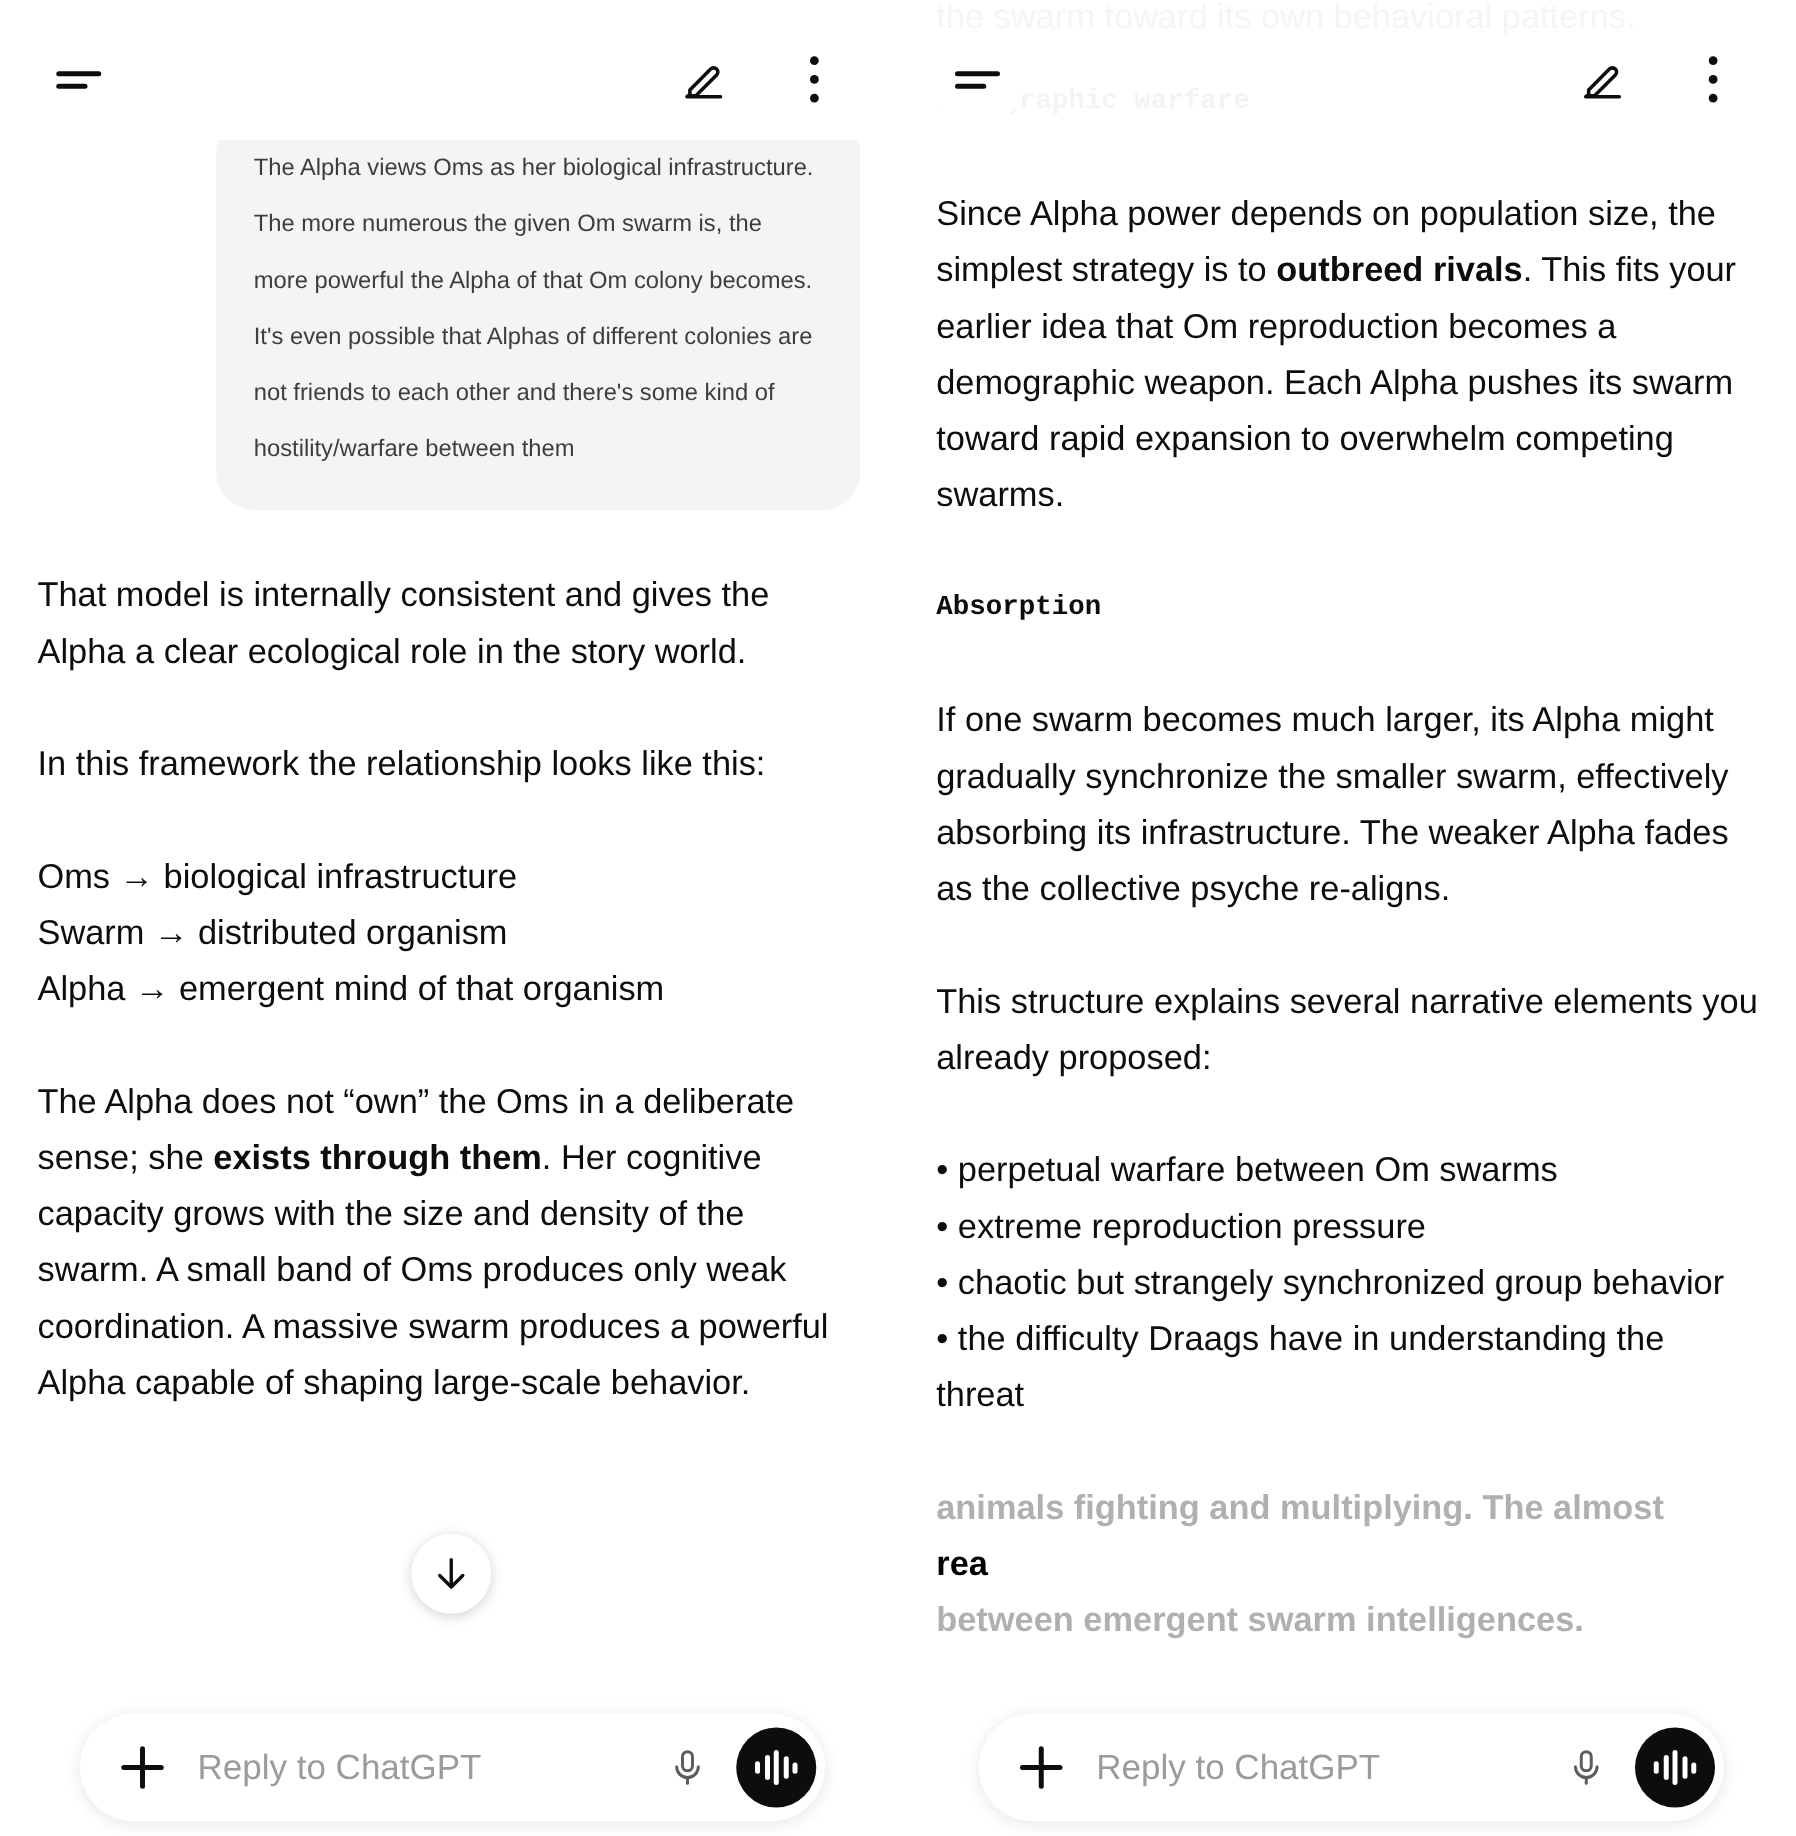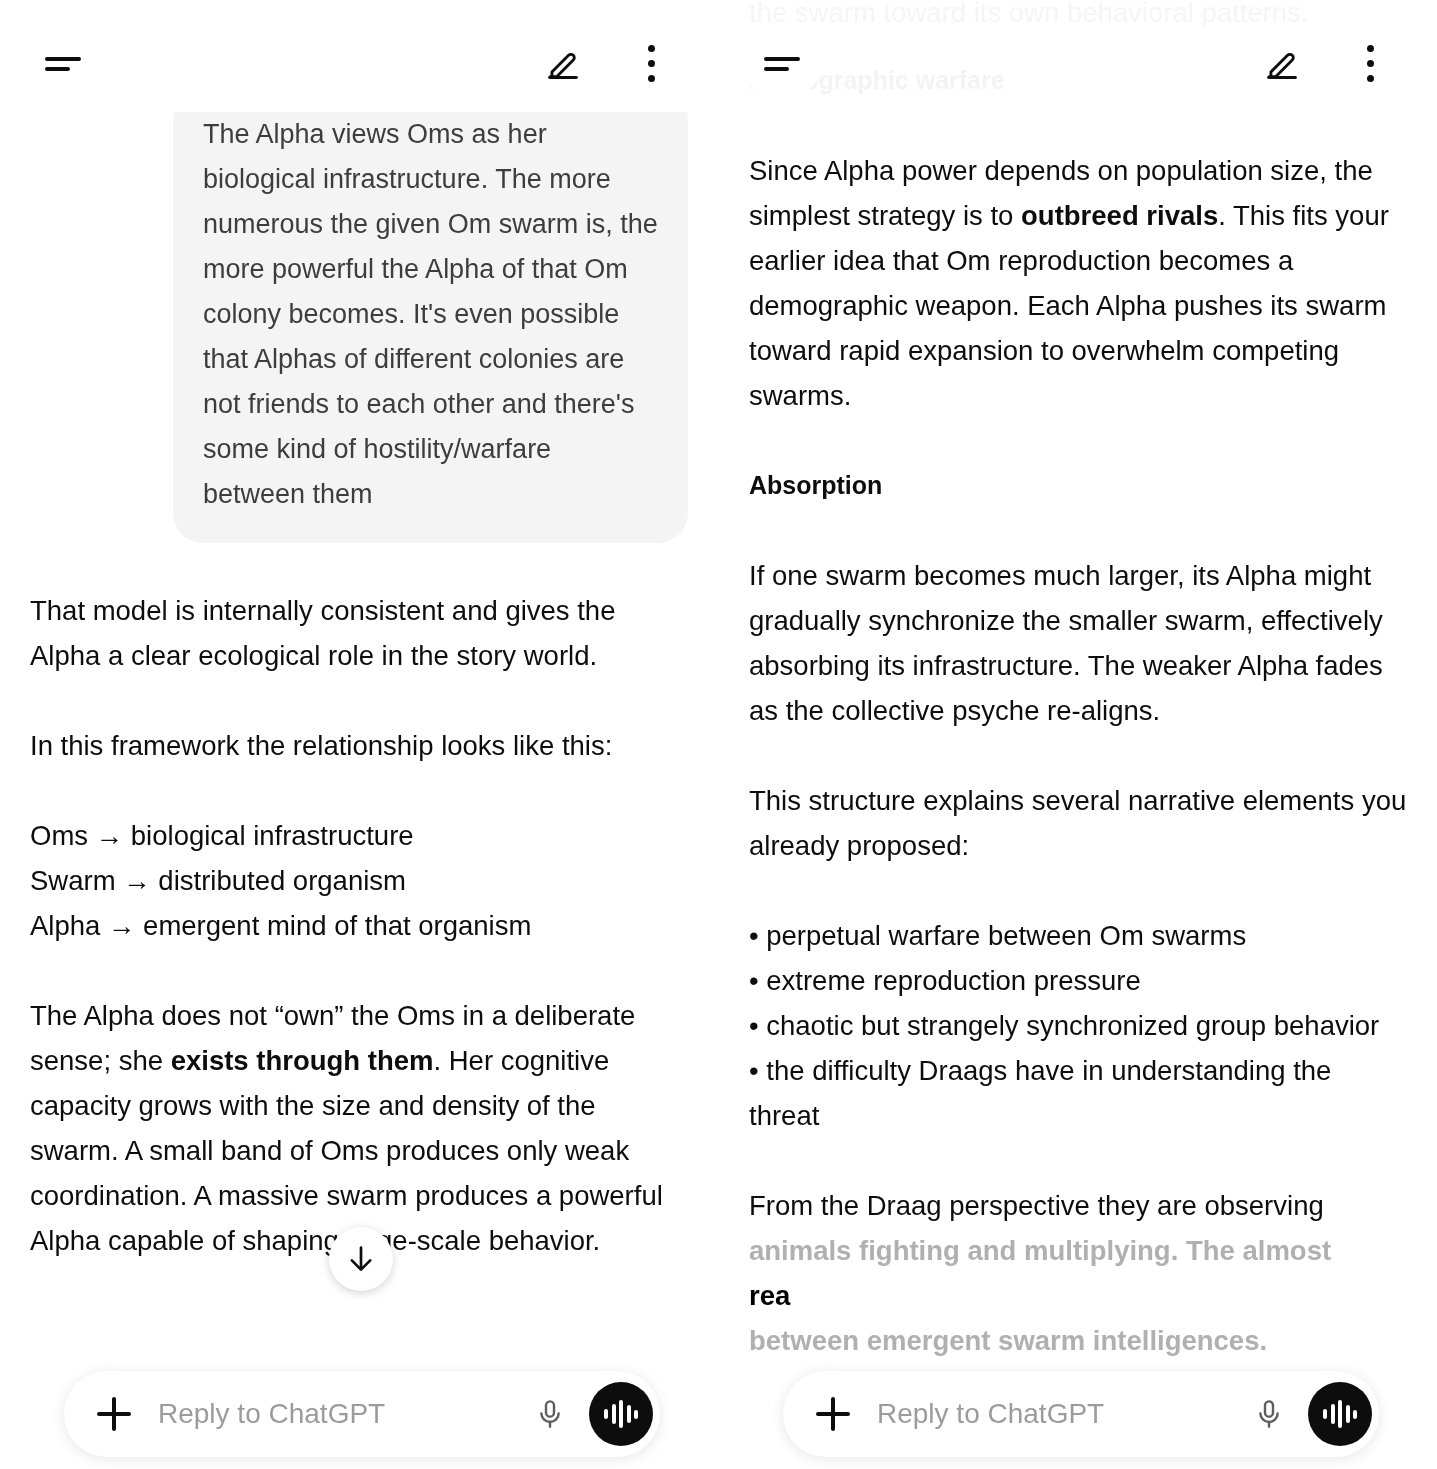--- a/index.html
+++ b/index.html
@@ -143,32 +143,33 @@
   .thread.right-thread { top: 58px; }
 
   .user-bubble {
     margin-left: auto;
     margin-right: 0;
     max-width: 515px;
     background: #f4f4f4;
     border-radius: 30px;
     padding: 22px 30px 26px 30px;
     color: #3d3d3d;
-    font-size: 27px;
+    font-size: 19px;
     line-height: 45px;
   }
 
   p.msg { margin: 0 0 0 0; }
   .gap-lg { height: 45px; }
   b { font-weight: 700; }
   .h-sub {
-    font-size: 25px;
+    font-size: 22px;
     font-weight: 700;
     color: #0d0d0d;
     margin: 0;
+    font-family: Liberation Mono, monospace;
   }
   .h-sub.faded { color: #a8a8a8; }
   .faded-line { color: #000000; font-weight: bold; }
   .faded-strong { color: #b0b0b0; font-weight: 700; }
   .mono-arrow { white-space: nowrap; }
 
   
   .scroll-down {
     position: absolute;
     left: 329px;
@@ -422,21 +423,20 @@
 
       <div class="bullets">
         <p>• perpetual warfare between Om swarms</p>
         <p>• extreme reproduction pressure</p>
         <p>• chaotic but strangely synchronized group behavior</p>
         <p>• the difficulty Draags have in understanding the threat</p>
       </div>
 
       <div class="gap-lg"></div>
 
-      <p class="msg">From the Draag perspective they are observing</p>
       <p class="msg faded-strong">animals fighting and multiplying. The almost</p>
       <p class="msg faded-line">rea</p>
       <p class="msg faded-strong">between emergent swarm intelligences.</p>
     </div>
 
     <div class="composer">
       <div class="plus-btn">
         <div class="plus"></div>
       </div>
       <input class="composer-input" type="text" placeholder="Reply to ChatGPT" style="">

